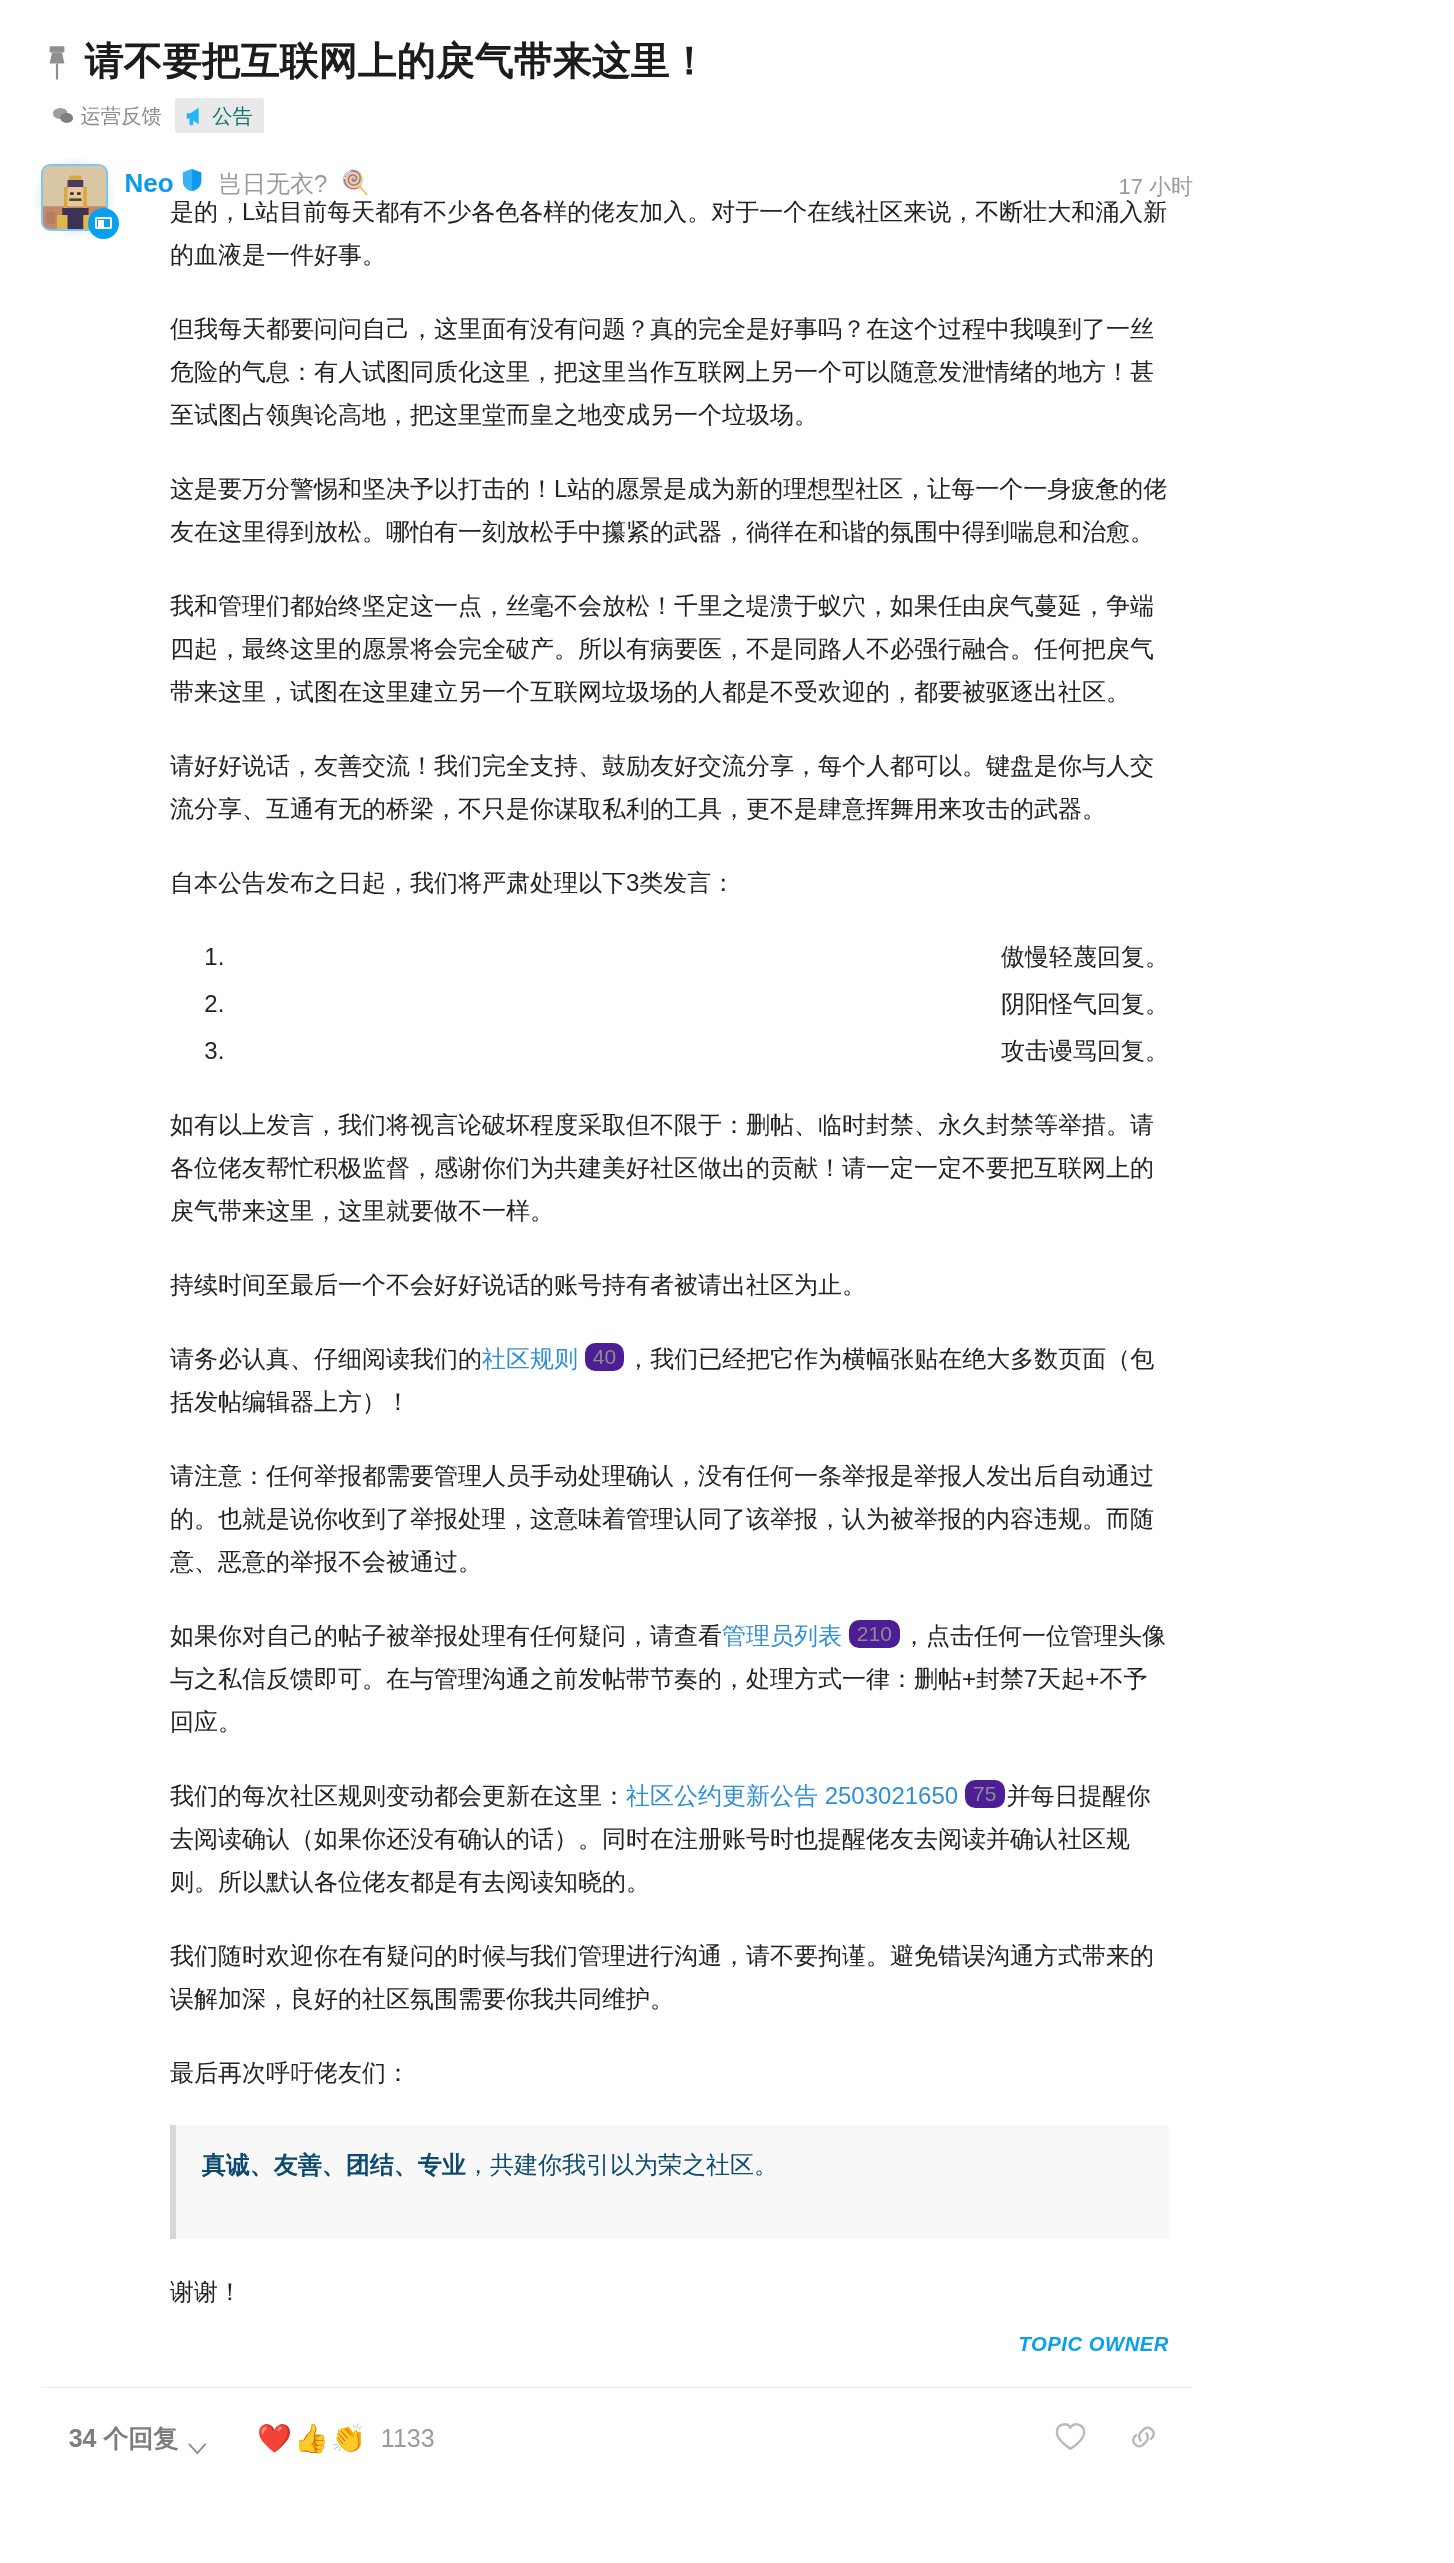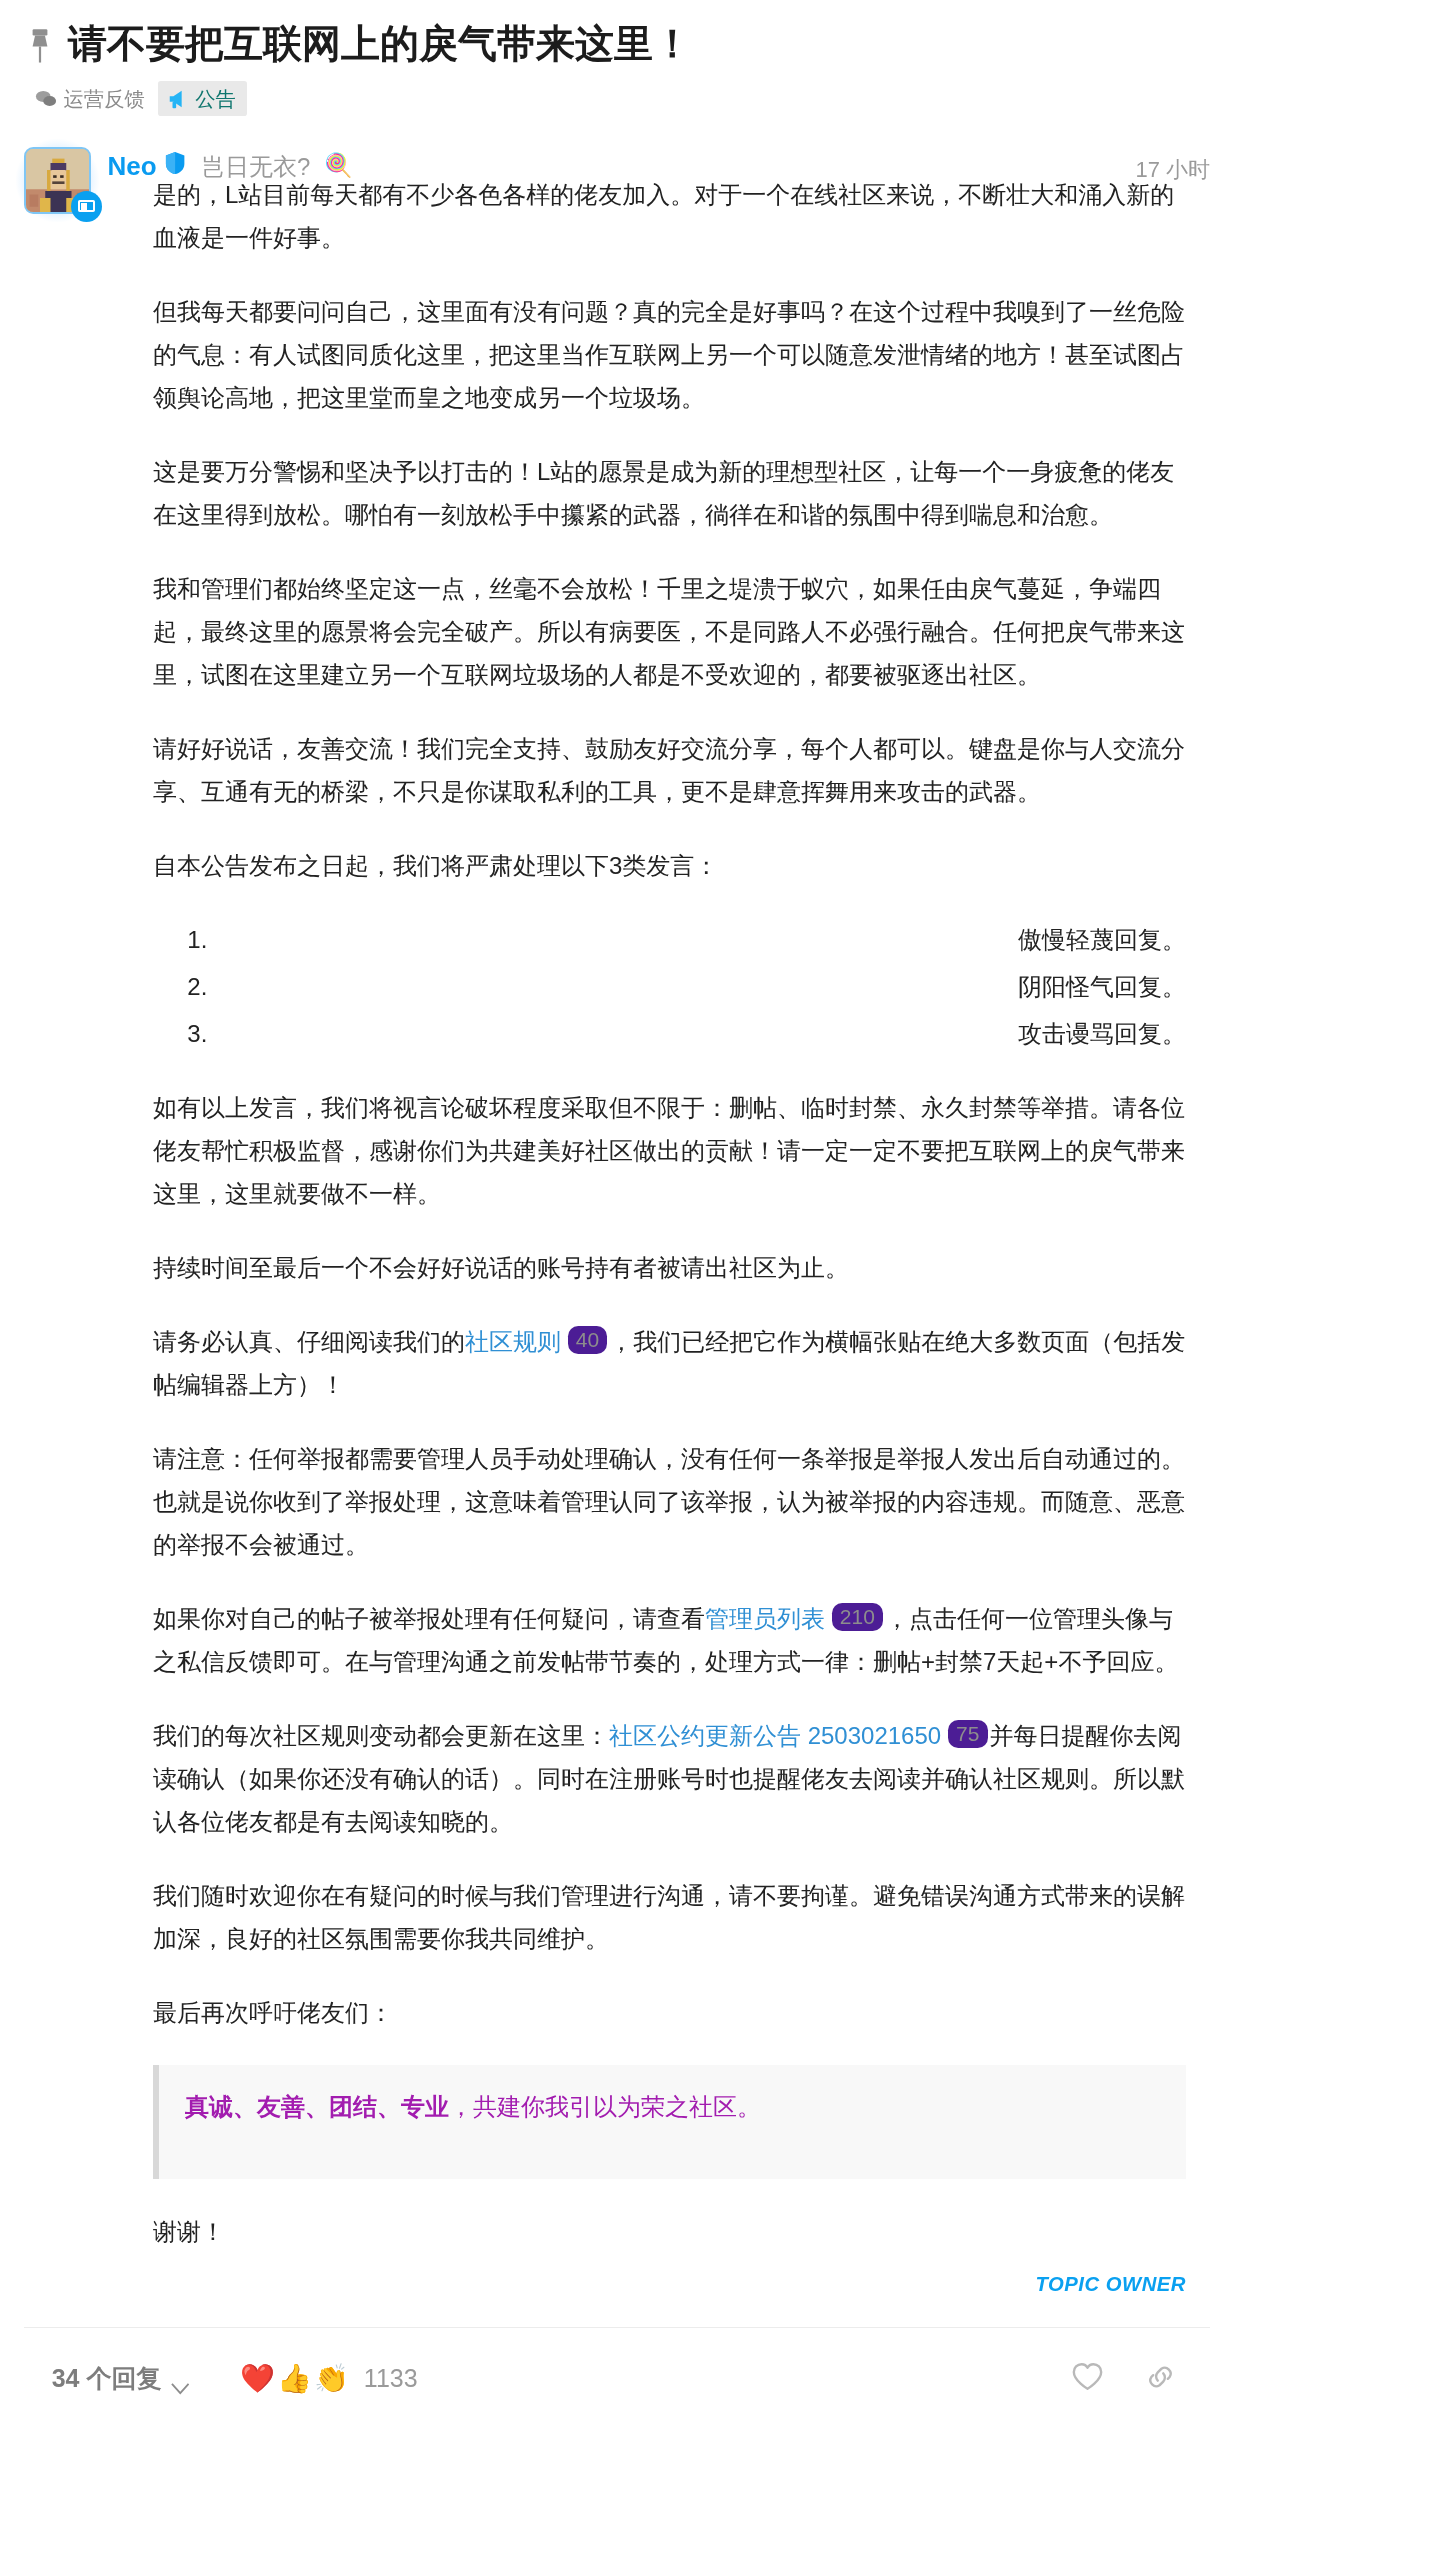--- a/index.html
+++ b/index.html
@@ -6,21 +6,21 @@
   html, body {
     margin: 0; padding: 0;
     background: #ffffff;
   }
   body {
     width: 1454px;
     font-family: "Liberation Sans", "DejaVu Sans", sans-serif;
     color: #222222;
     -webkit-font-smoothing: antialiased;
   }
-  .page { width: 1234px; position: relative; padding: 0; }
+  .page { width: 1234px; position: relative; padding: 17px; }
 
   
   .topic-header { padding: 20.3px 24px 0 24px; }
   .title-row {
     display: flex; align-items: flex-start; gap: 13px;
   }
   .pin-icon {
     flex: 0 0 auto; width: 31px; height: 41px;
     display: flex; align-items: center; justify-content: center;
     margin-top: 5.5px;
@@ -122,21 +122,22 @@
     background: #4c1d95; color: #8d8d8d;
     font-size: 21px; line-height: 17.6px;
     border-radius: 10.2px; padding: 4.6px 8.3px 5.5px 8.3px;
     vertical-align: 2.8px; margin: 0 1.8px 0 6.5px;
   }
   blockquote {
     margin: 0 0 31px 0;
     border-left: 6.5px solid #d8d8d8;
     background: #f8f8f8;
     padding: 20.3px 24px 20.3px 26px;
-    color: #a21caf;
+    color: #0c4a6e;
+    font-family: Liberation Mono, monospace;
   }
   blockquote p { margin: 0; }
   blockquote b { font-weight: bold; }
 
   
   .owner-row {
     padding: 0 24px 0 129px;
     text-align: right;
     margin-top: -11px;
   }

